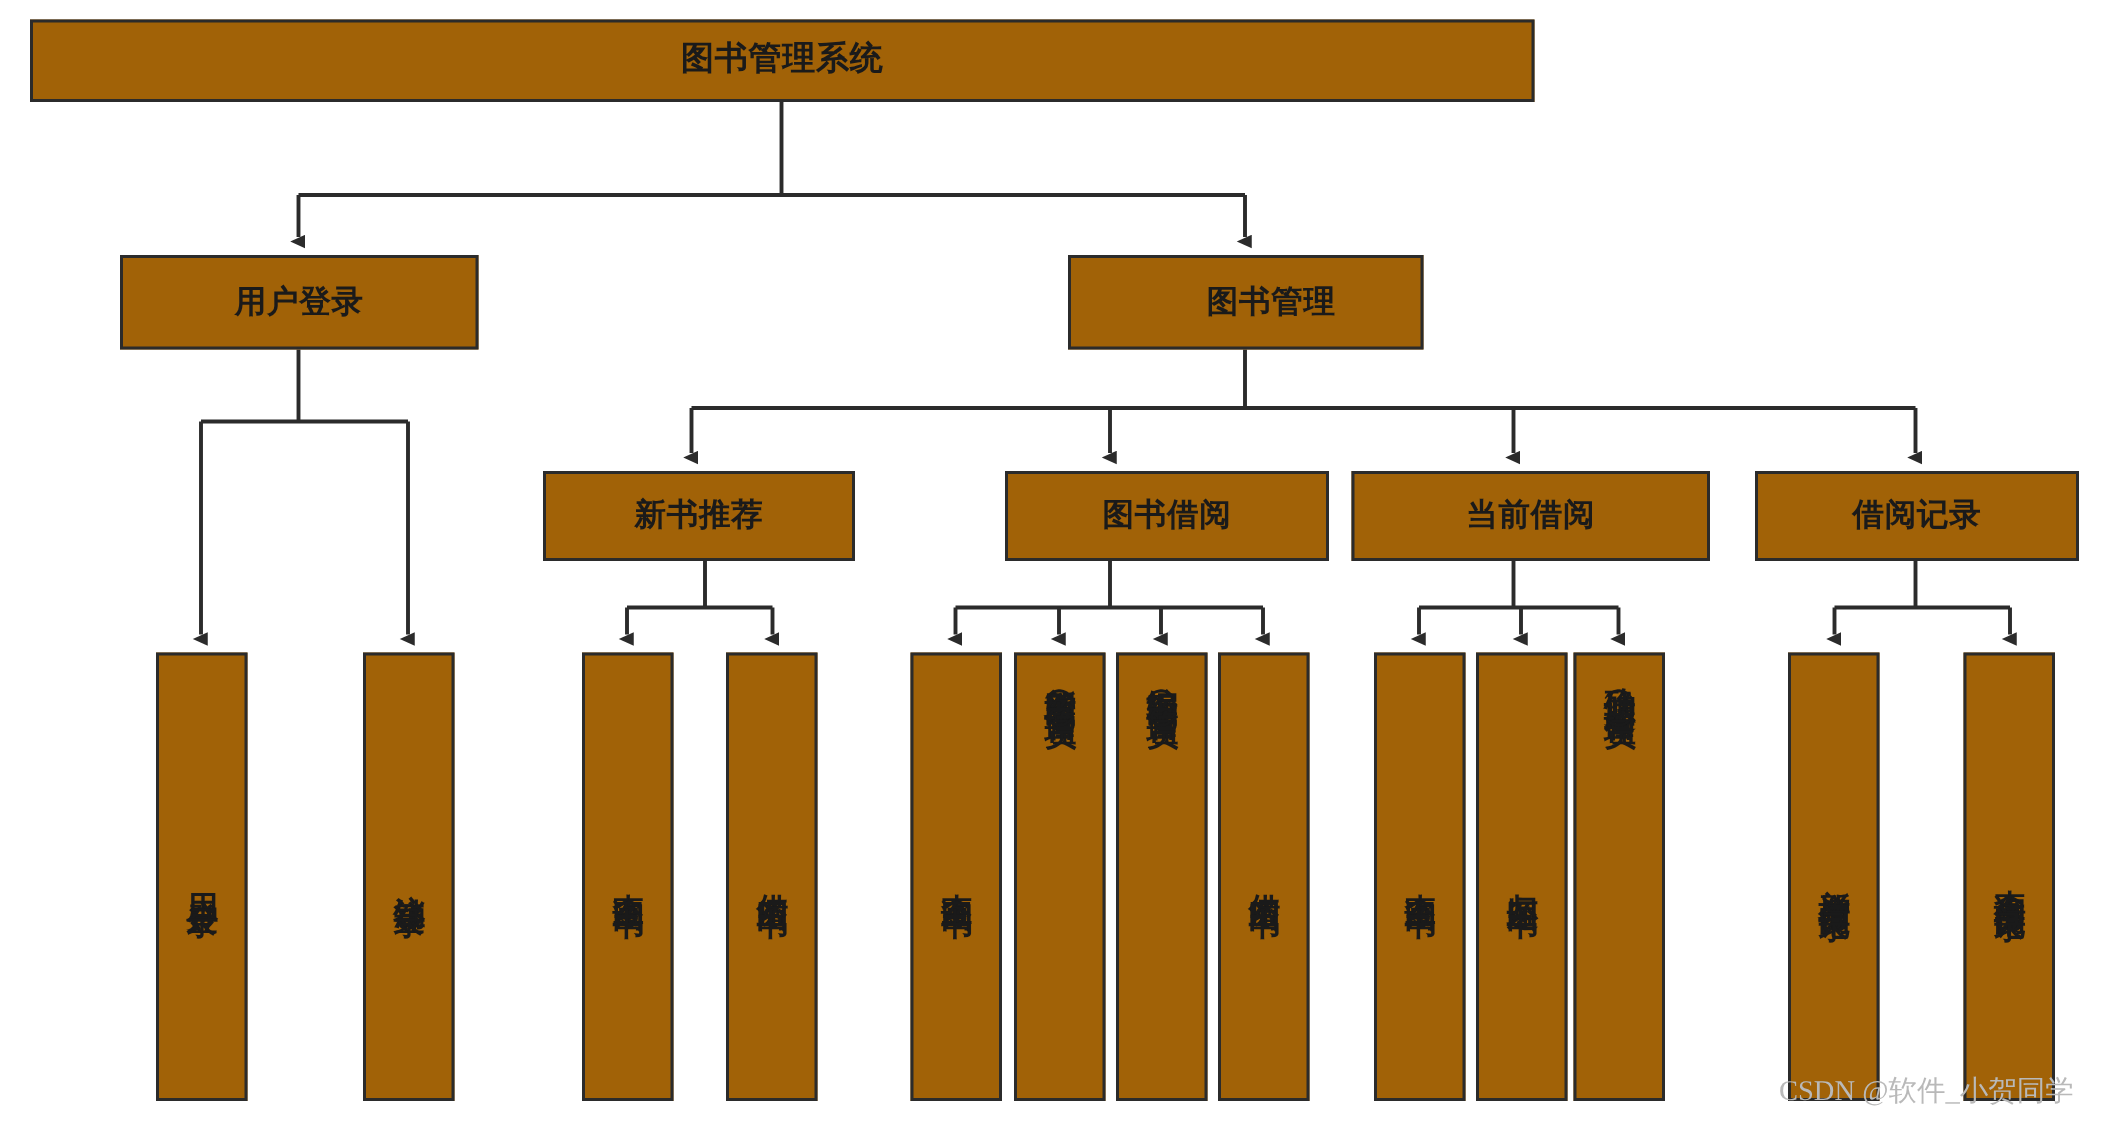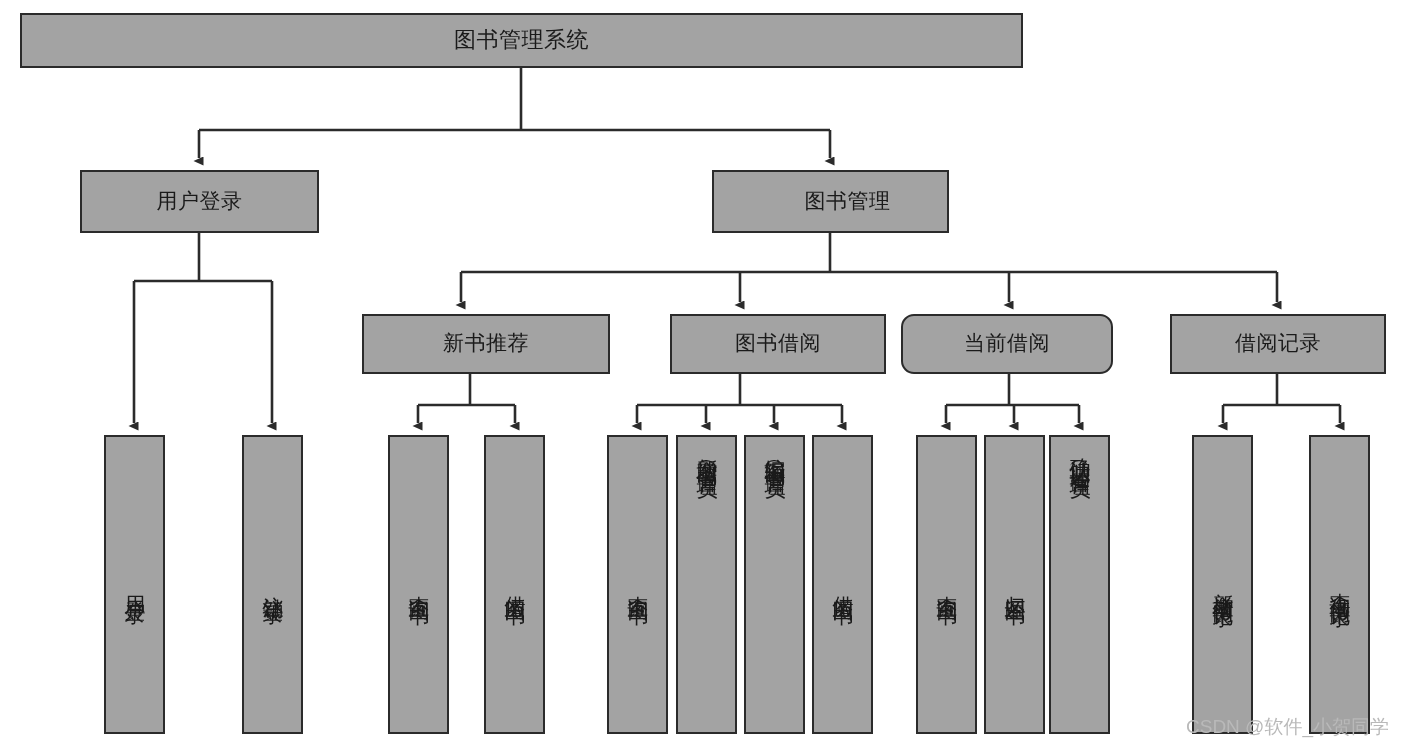--- a/index.html
+++ b/index.html
@@ -22,26 +22,27 @@
     position: absolute;
     left: 0;
     top: 0;
     width: 1405px;
     height: 747px;
   }
   .node {
     position: absolute;
     box-sizing: border-box;
     border: 2.5px solid #2b2b2b;
-    background: #a3a3a3;
+    background: #a16207;
     display: flex;
     align-items: center;
     justify-content: center;
     color: #1a1a1a;
     z-index: 3;
+    font-weight: bold;
   }
   .node .label {
     display: block;
     text-align: center;
     letter-spacing: 0.5px;
   }
   
   .node.horiz .label {
     font-size: 21px;
     line-height: 1.1;
@@ -68,21 +69,21 @@
     align-self: flex-start;
   }
   .watermark {
     position: absolute;
     left: 1186px;
     top: 714px;
     font-size: 19px;
     color: #b9b9b9;
     white-space: nowrap;
     z-index: 5;
-    font-family: Liberation Sans, sans-serif;
+    font-family: Liberation Serif, serif;
   }
 </style>
 </head>
 <body>
 
 <div id="canvas">
 
   <svg class="wires" viewBox="0 0 1405 747" xmlns="http://www.w3.org/2000/svg">
     <defs>
       <marker id="arrow" markerWidth="11" markerHeight="11" refX="1.5" refY="4.5" orient="auto" markerUnits="userSpaceOnUse">
@@ -137,27 +138,27 @@
     <span class="label">图书管理系统</span>
   </div>
 
   <div class="node horiz" style="left:80px; top:170px; width:239px; height:63px;">
     <span class="label">用户登录</span>
   </div>
   <div class="node horiz" style="left:712px; top:170px; width:237px; height:63px;padding-left:34px;">
     <span class="label">图书管理</span>
   </div>
 
-  <div class="node horiz" style="left:362px; top:314px; width:248px; height:60px;">
+  <div class="node horiz" style="left:362px; top:314px; width:208px; height:60px;">
     <span class="label">新书推荐</span>
   </div>
   <div class="node horiz" style="left:632px; top:314px; width:216px; height:60px;margin-left:38px;">
     <span class="label">图书借阅</span>
   </div>
-  <div class="node horiz" style="left:901px; top:314px; width:212px; height:60px;border-radius:13px;">
+  <div class="node horiz" style="left:901px; top:314px; width:239px; height:60px;">
     <span class="label">当前借阅</span>
   </div>
   <div class="node horiz" style="left:1170px; top:314px; width:216px; height:60px;">
     <span class="label">借阅记录</span>
   </div>
 
   <div class="node vert" style="left:104px; top:435px; width:61px; height:299px;">
     <span class="label">用户登录</span>
   </div>
   <div class="node vert" style="left:242px; top:435px; width:61px; height:299px;">

